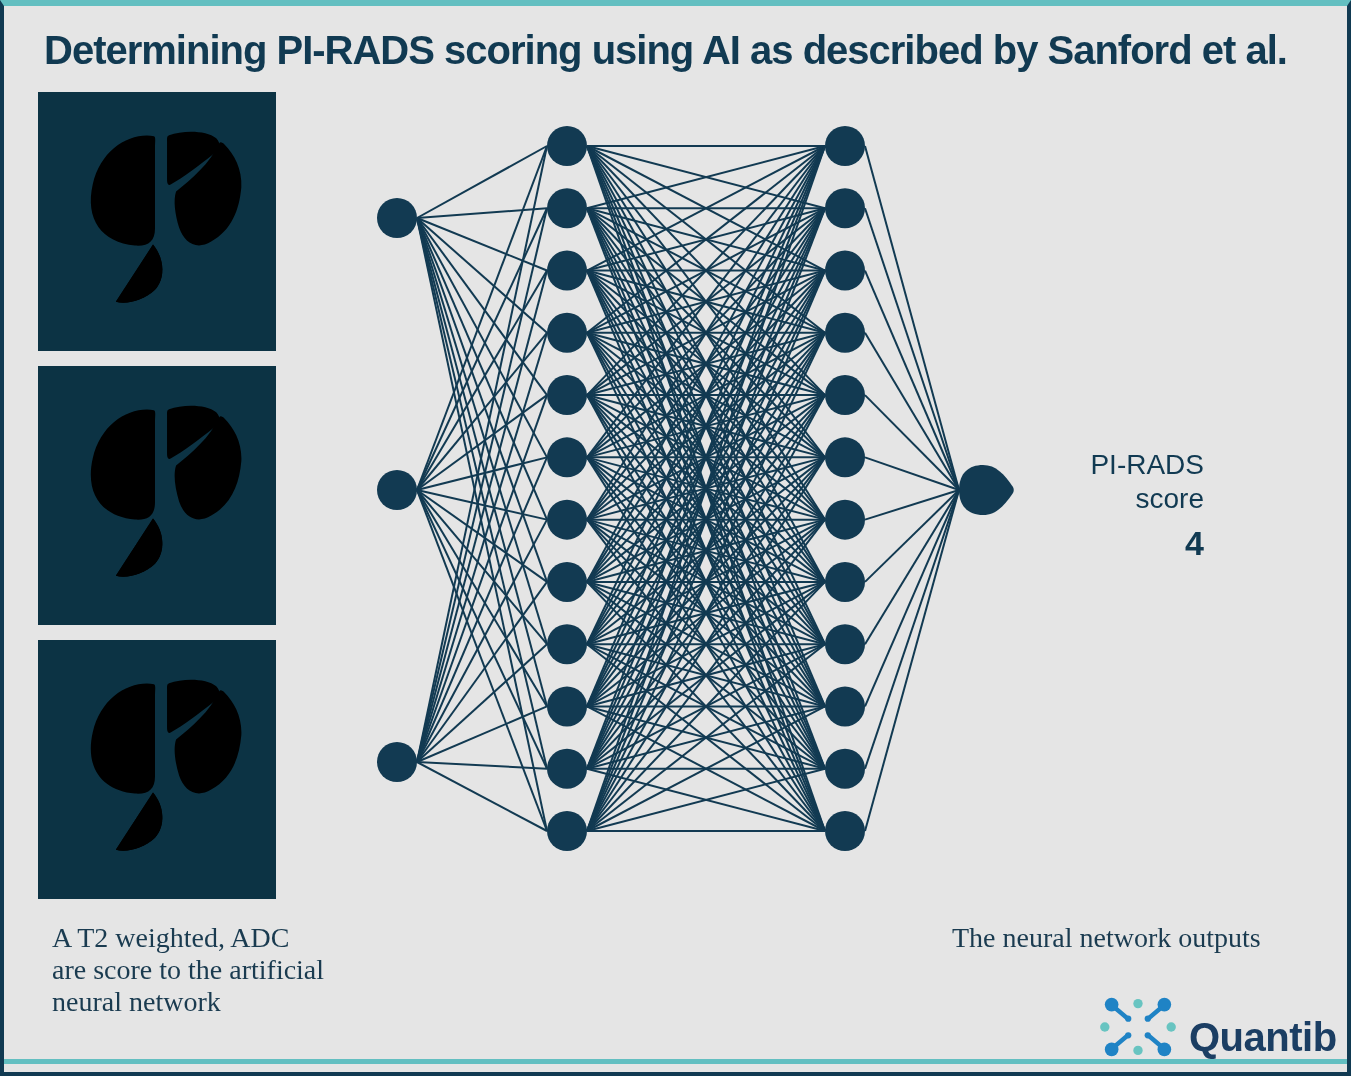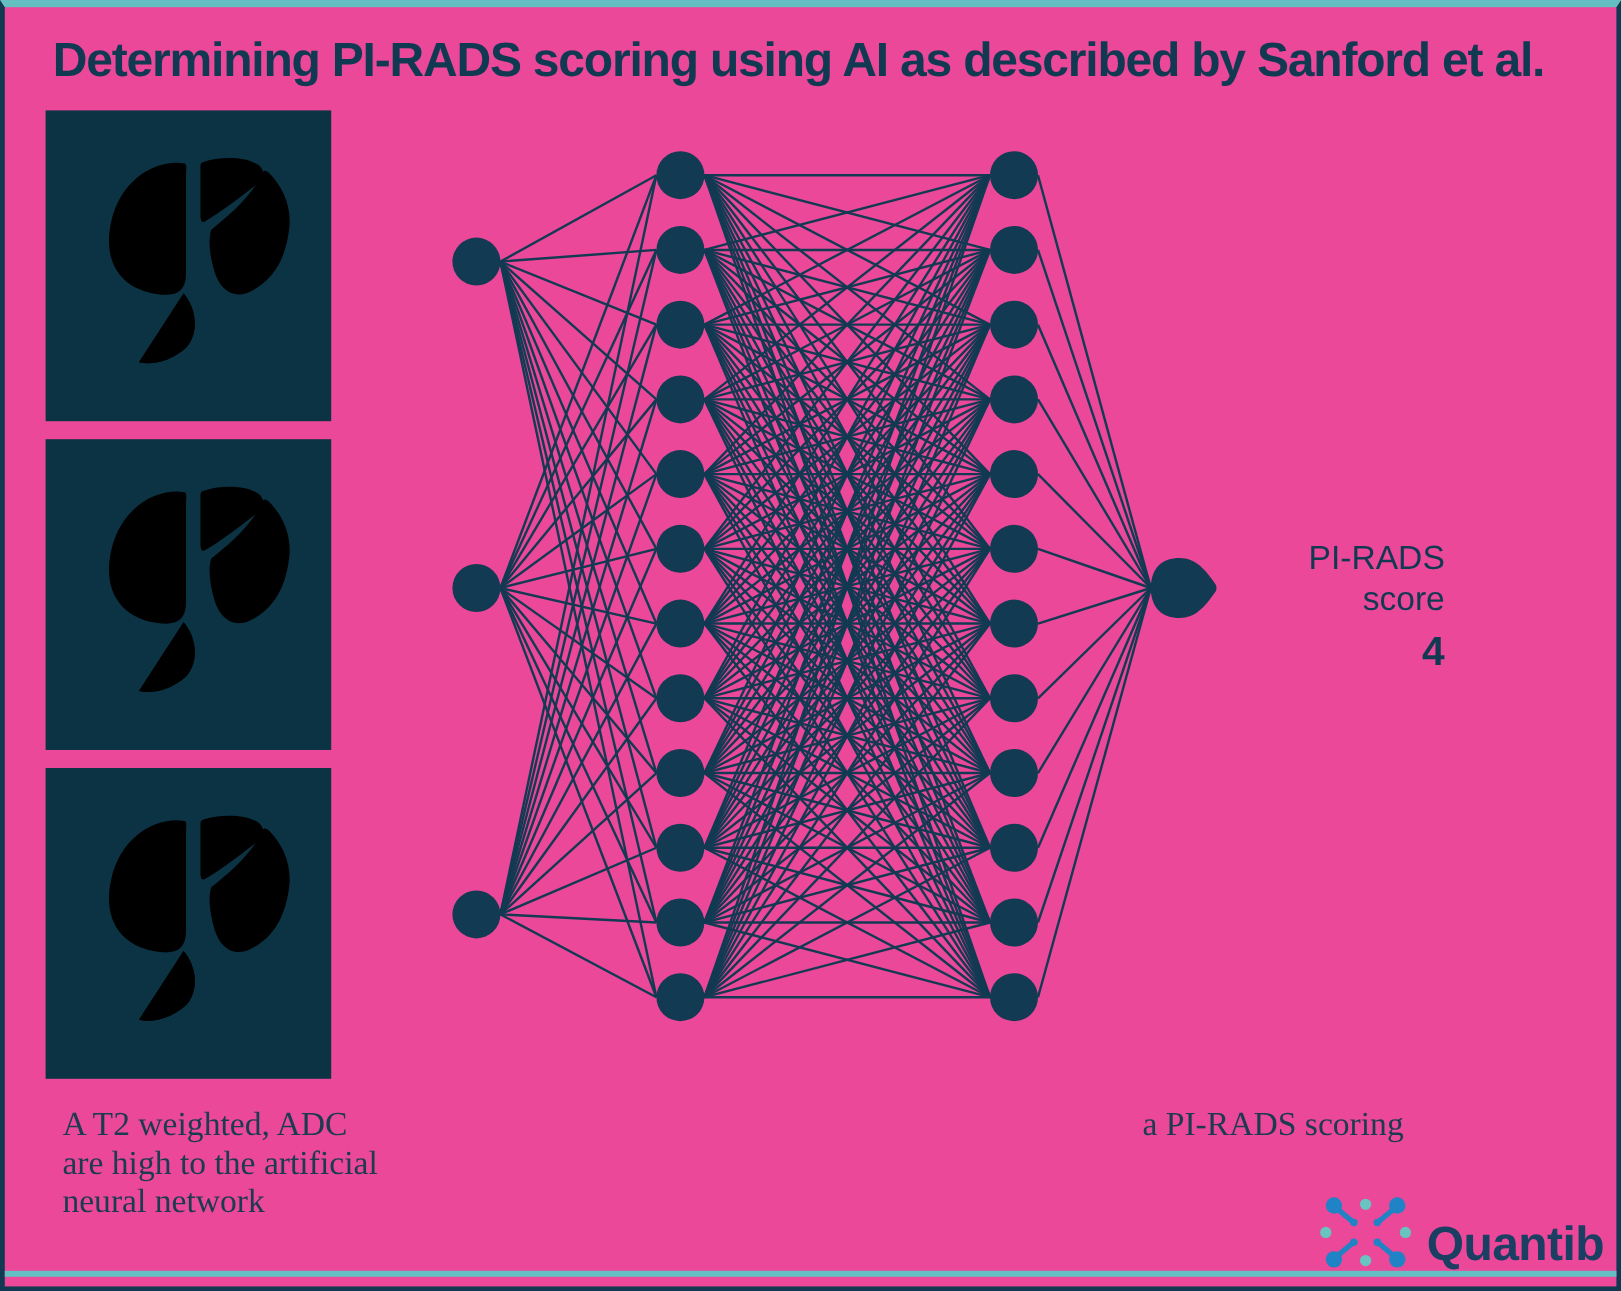--- a/index.html
+++ b/index.html
@@ -1,18 +1,18 @@
 <!DOCTYPE html>
 <html><head>
 <meta charset="utf-8">
 <style>
   html,body{margin:0;padding:0;background:#ffffff;}
   body{width:1351px;height:1076px;overflow:hidden;font-family:"Liberation Sans",sans-serif;}
   .frame{
-    position:relative;box-sizing:border-box;width:1351px;height:1076px;background:#ec4899;
+    position:relative;box-sizing:border-box;width:1351px;height:1076px;background:#e5e5e5;
     border:4px solid #113a52;border-top:6px solid #63bfc1;
   }
   .accent-bottom{position:absolute;left:0;right:0;bottom:8px;height:5px;background:#63bfc1;}
   .title{
     position:absolute;left:40px;top:22px;width:1280px;
     font-size:40px;font-weight:800;letter-spacing:-1px;color:#113a52;white-space:nowrap;
   }
   .scan-box{
     position:absolute;left:34px;width:238px;height:259px;background:#0c3344;
   }
@@ -301,25 +301,25 @@
     </svg>
 
   <div class="output-panel">
     <div class="lbl">PI-RADS</div>
     <div class="lbl">score</div>
     <div class="val">4</div>
   </div>
 
   <div class="caption left">
       <div class="caption-line">A T2 weighted, ADC</div>
-      <div class="caption-line">are high to the artificial</div>
+      <div class="caption-line">are score to the artificial</div>
       <div class="caption-line">neural network</div>
     </div>
   <div class="caption right">
-      <div class="caption-line">a PI-RADS scoring</div>
+      <div class="caption-line">The neural network outputs</div>
     </div>
 
   <div class="logo">
     <svg class="logo-mark" id="logo-mark" viewBox="-42 -33 84 66">
         <line x1="24" y1="20" x2="11" y2="9" stroke="#1f83c5" stroke-width="4.5" stroke-linecap="round"></line>
         <circle cx="27" cy="23" r="7" fill="#1f83c5"></circle>
         <circle cx="10" cy="8.5" r="3.2" fill="#1f83c5"></circle>
         <line x1="24" y1="-20" x2="11" y2="-9" stroke="#1f83c5" stroke-width="4.5" stroke-linecap="round"></line>
         <circle cx="27" cy="-23" r="7" fill="#1f83c5"></circle>
         <circle cx="10" cy="-8.5" r="3.2" fill="#1f83c5"></circle>

